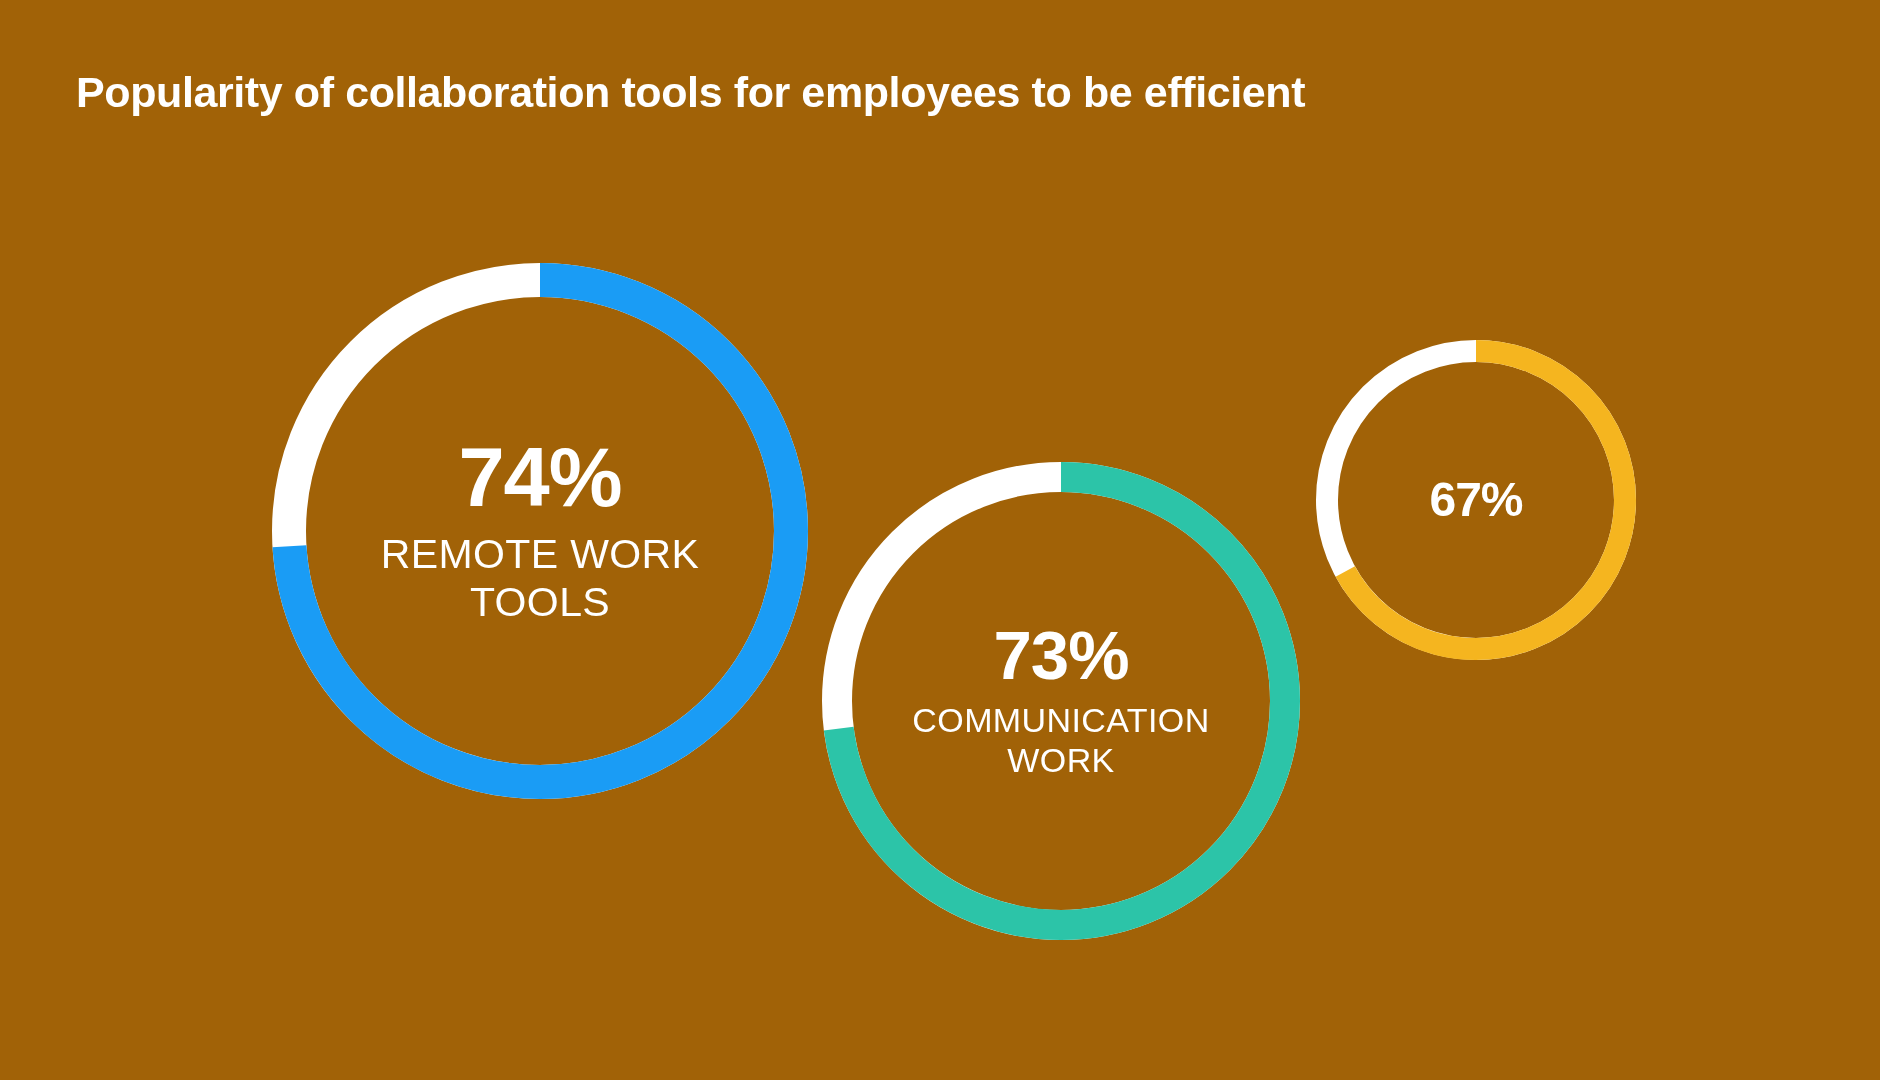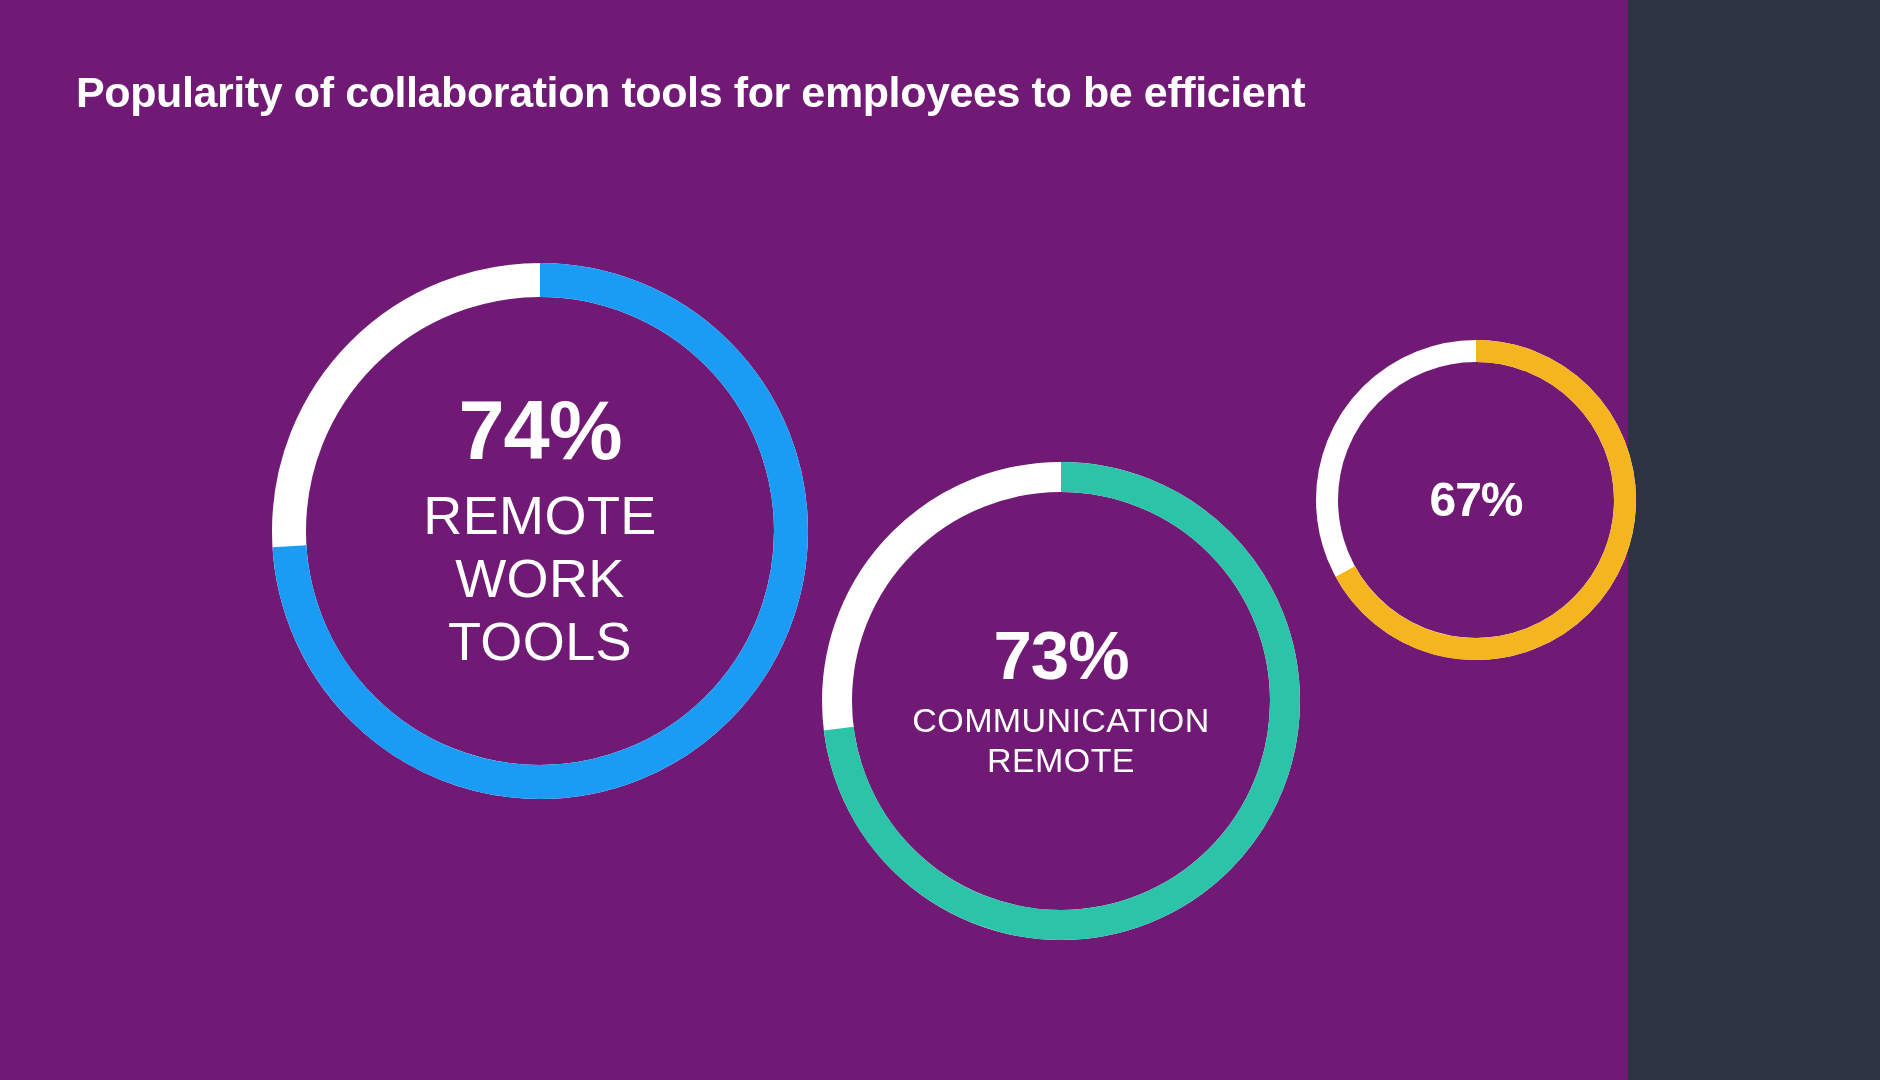--- a/index.html
+++ b/index.html
@@ -6,22 +6,22 @@
   * { margin:0; padding:0; box-sizing:border-box; }
   html, body { width:1880px; height:1080px; }
   body {
     background:#2c3444;
     font-family:"Liberation Sans", sans-serif;
     overflow:hidden;
     position:relative;
   }
   #slide {
     position:absolute; inset:0;
-    width:1628px; height:1080px;
-    background:#701a75;
+    width:1880px; height:1080px;
+    background:#a16207;
   }
 
   
   #header-title {
     position:absolute;
     left:76px; top:68px;
     font-size:43px;
     font-weight:bold;
     letter-spacing:-0.4px;
     color:#ffffff;
@@ -67,21 +67,21 @@
   }
   .donut-name {
     font-weight:normal;
     line-height:1.17;
     letter-spacing:0.4px;
   }
 
   
   #donut-remote-work { left:272px; top:263px; width:536px; height:536px; }
   #donut-remote-work .donut-value { font-size:83px; margin-bottom:12px; }
-  #donut-remote-work .donut-name  { font-size:54px; max-width:330px; }
+  #donut-remote-work .donut-name  { font-size:41px; max-width:330px; }
 
   
   #donut-communication { left:822px; top:462px; width:478px; height:478px; }
   #donut-communication .donut-value { font-size:69px; margin-bottom:11px; }
   #donut-communication .donut-name  { font-size:34px; max-width:320px; }
 
   
   #donut-collaboration { left:1316px; top:340px; width:320px; height:320px; }
   #donut-collaboration .donut-value { font-size:48px; margin-bottom:1px; }
   #donut-collaboration .donut-name  { font-size:23px; max-width:210px; }
@@ -105,21 +105,21 @@
     </div>
   </div>
 
   <div class="donut" id="donut-communication">
     <svg viewBox="0 0 478 478" width="478" height="478">
       <circle cx="239" cy="239" r="224" fill="none" stroke="#ffffff" stroke-width="30"></circle>
       <circle cx="239" cy="239" r="224" fill="none" stroke="#2cc4a8" stroke-width="30" stroke-dasharray="1027.4 380.0" stroke-dashoffset="0" transform="rotate(-90 239 239)"></circle>
     </svg>
     <div class="donut-label">
       <div class="donut-value">73%</div>
-      <div class="donut-name">COMMUNICATION REMOTE</div>
+      <div class="donut-name">COMMUNICATION WORK</div>
     </div>
   </div>
 
   <div class="donut" id="donut-collaboration">
     <svg viewBox="0 0 320 320" width="320" height="320">
       <circle cx="160" cy="160" r="149" fill="none" stroke="#ffffff" stroke-width="22"></circle>
       <circle cx="160" cy="160" r="149" fill="none" stroke="#f5b51f" stroke-width="22" stroke-dasharray="627.3 308.9" stroke-dashoffset="0" transform="rotate(-90 160 160)"></circle>
     </svg>
     <div class="donut-label">
       <div class="donut-value">67%</div>

